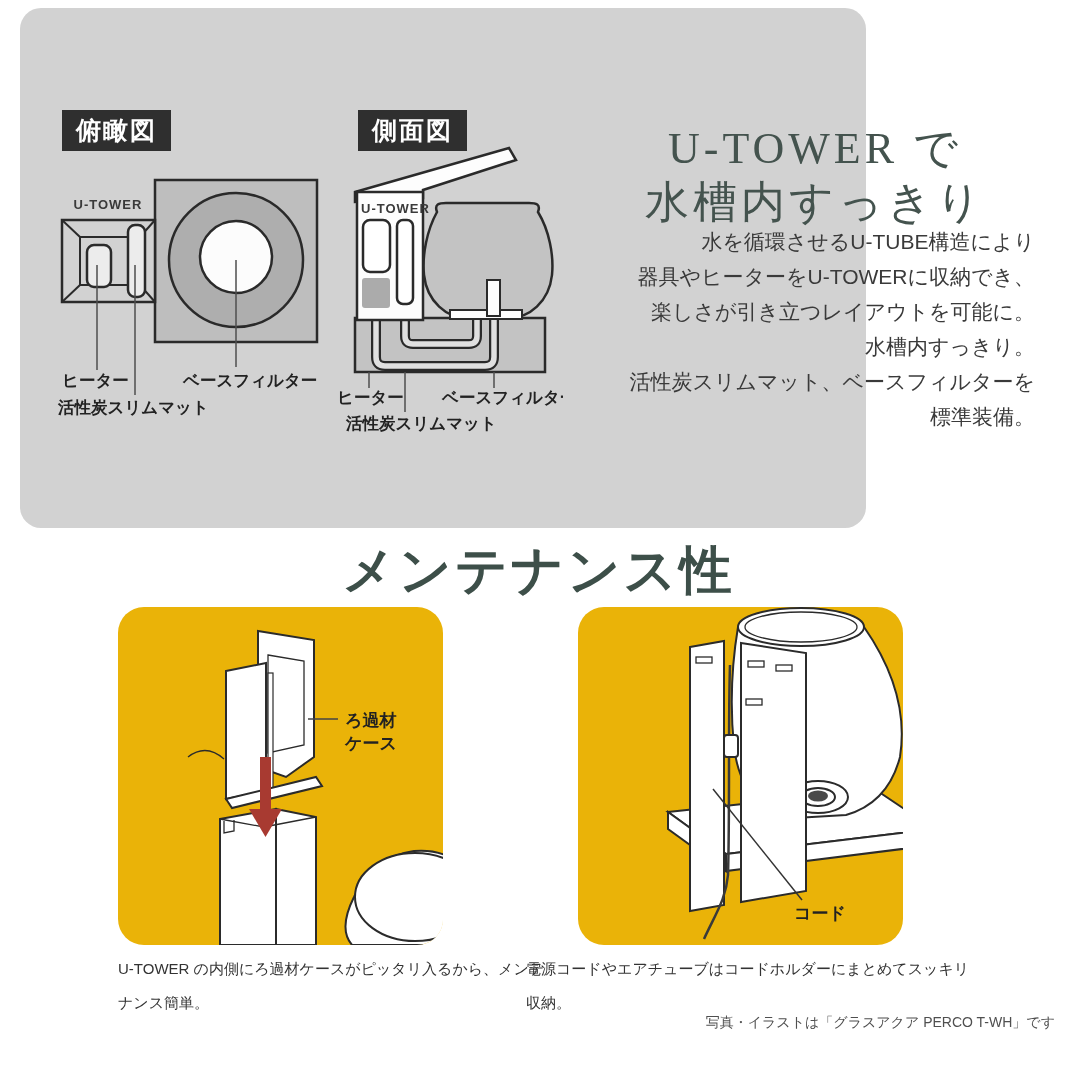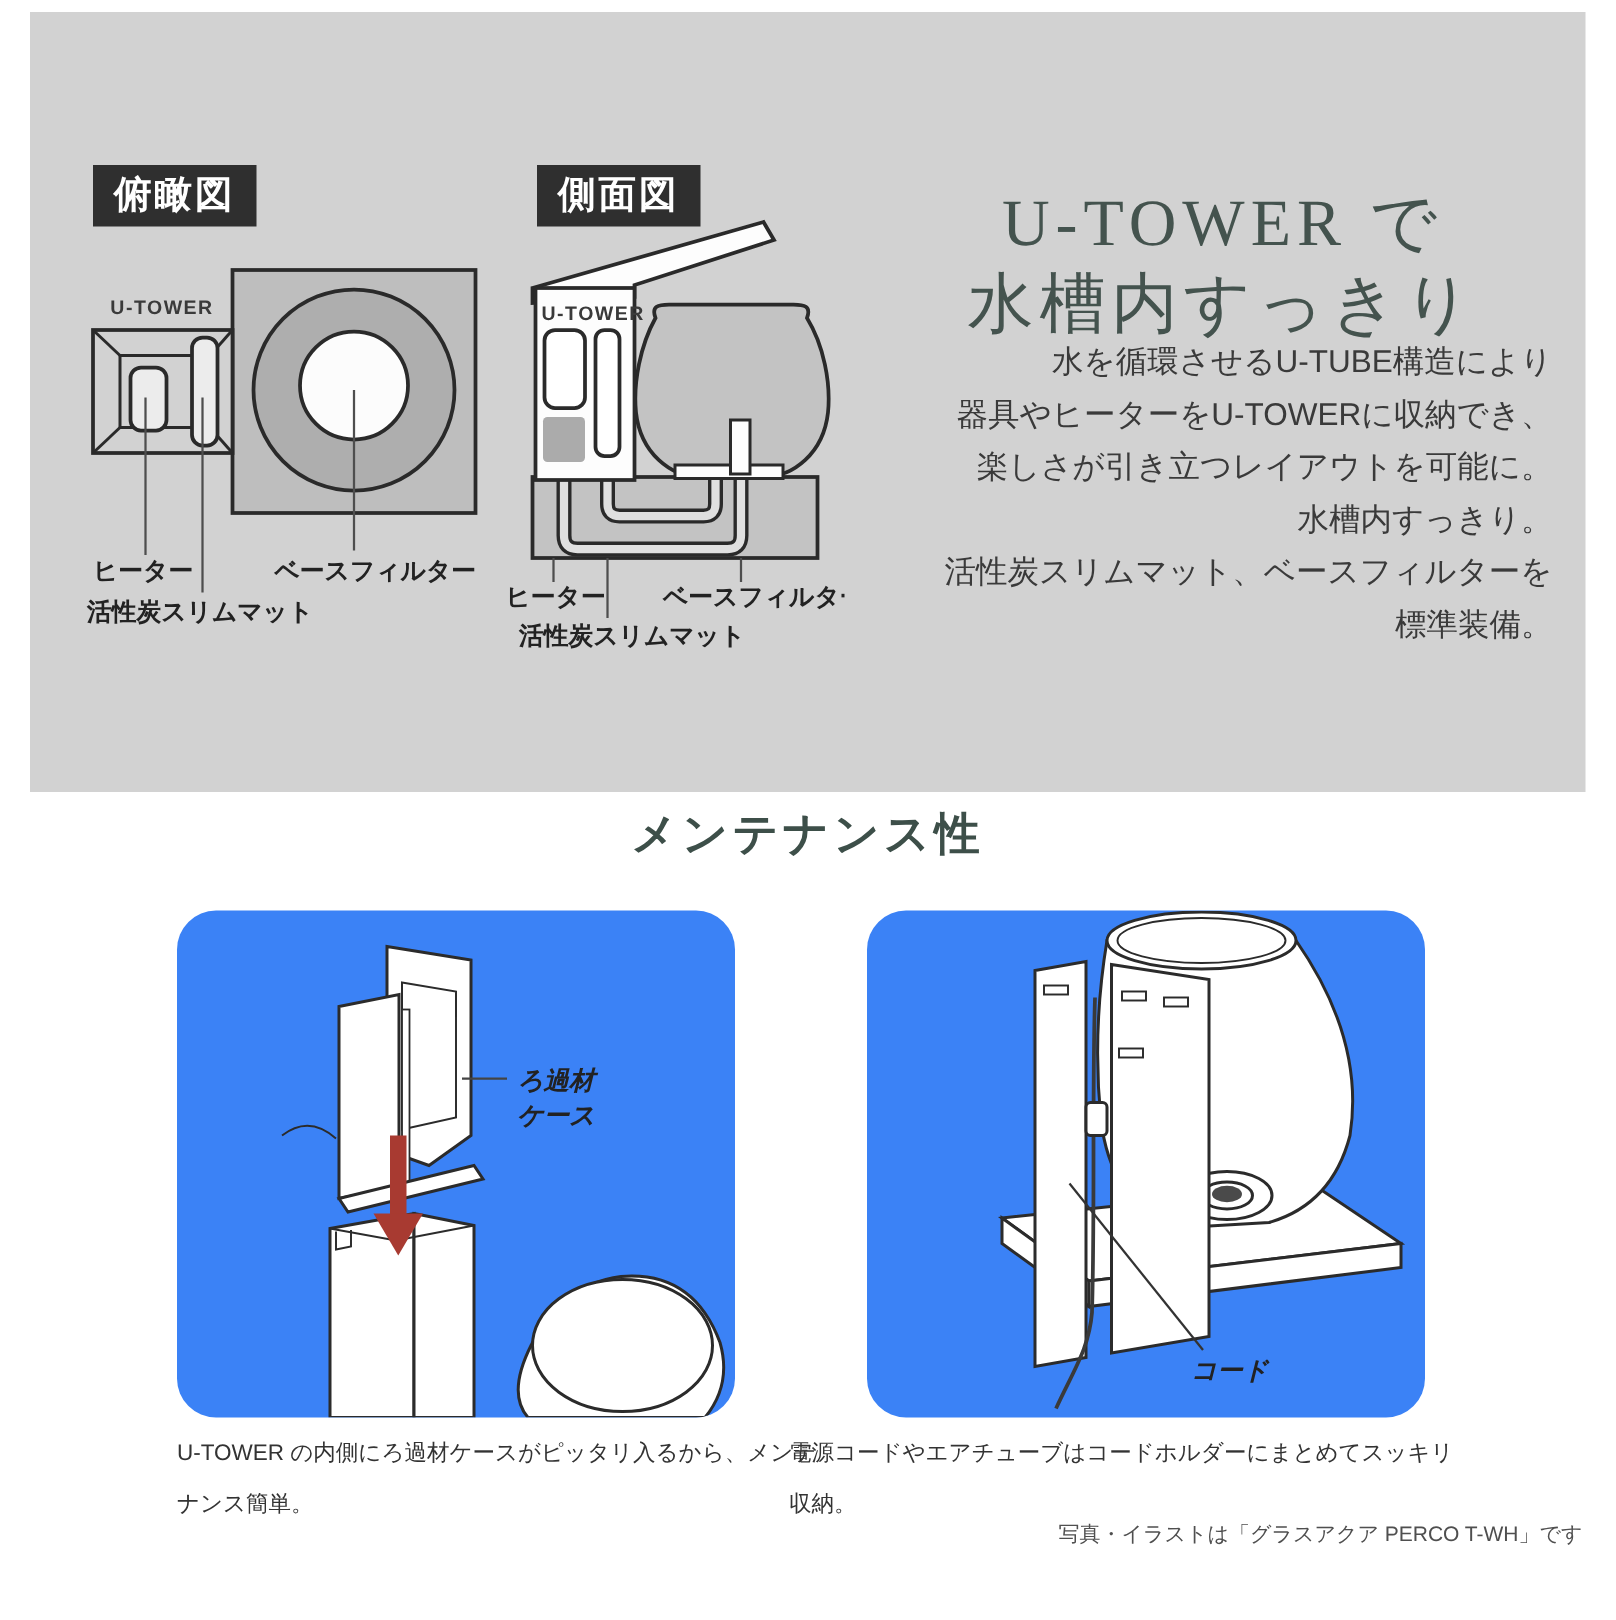--- a/index.html
+++ b/index.html
@@ -2,22 +2,23 @@
 <html><head>
 <meta charset="utf-8">
 <style>
   html,body{margin:0;padding:0;background:#ffffff;}
   #page{
     position:relative;width:1077px;height:1080px;background:#ffffff;overflow:hidden;
     font-family:"Liberation Sans","DejaVu Sans",sans-serif;color:#333;
   }
   
   .top-section{
-    position:absolute;left:20px;top:8px;width:1037px;height:520px;
+    position:absolute;left:20px;top:8px;width:846px;height:520px;
     background:#d2d2d2;
+    border-radius:21px;
   }
   .tag-box{
     position:absolute;background:#2f2f2f;color:#ffffff;
     font-size:25px;font-weight:700;letter-spacing:2px;
     padding:5px 14px;line-height:1.25;
   }
   .tag-top-view{left:42px;top:102px;}
   .tag-side-view{left:338px;top:102px;}
   .diagram-svg{position:absolute;}
   .svg-top-view{left:20px;top:157px;width:320px;height:265px;}
@@ -32,25 +33,25 @@
     font-size:44px;line-height:54px;color:#44534e;letter-spacing:4px;font-weight:400;margin-top:44px;
   }
   .intro-body{
     position:absolute;left:575px;top:216px;width:440px;text-align:right;
     font-size:21px;line-height:35px;color:#3a3a3a;font-weight:500;
   }
   
   .maint-heading{
     position:absolute;left:0;top:536px;width:1077px;text-align:center;
     font-family:"Liberation Serif","DejaVu Serif",serif;
-    font-size:30px;color:#3d4f49;letter-spacing:3px;font-weight:600;
+    font-size:52px;color:#3d4f49;letter-spacing:3px;font-weight:600;
   }
   .panel{
-    position:absolute;top:607px;width:372px;height:338px;
-    background:#3b82f6;border-radius:26px;overflow:hidden;font-style:italic;
+    position:absolute;top:607px;width:325px;height:338px;
+    background:#eab308;border-radius:26px;overflow:hidden;
   }
   .panel-left{left:118px;}
   .panel-right{left:578px;}
   .panel svg{position:absolute;left:0;top:0;width:398px;height:338px;}
   .callout-label{font-size:17px;font-weight:700;fill:#222;}
   .ill{stroke:#2b2b2b;stroke-width:2;fill:#ffffff;}
   .ill-thin{stroke:#2b2b2b;stroke-width:1.3;fill:none;}
   .caption{
     position:absolute;top:952px;font-size:15px;line-height:34px;
     color:#333;font-weight:500;

